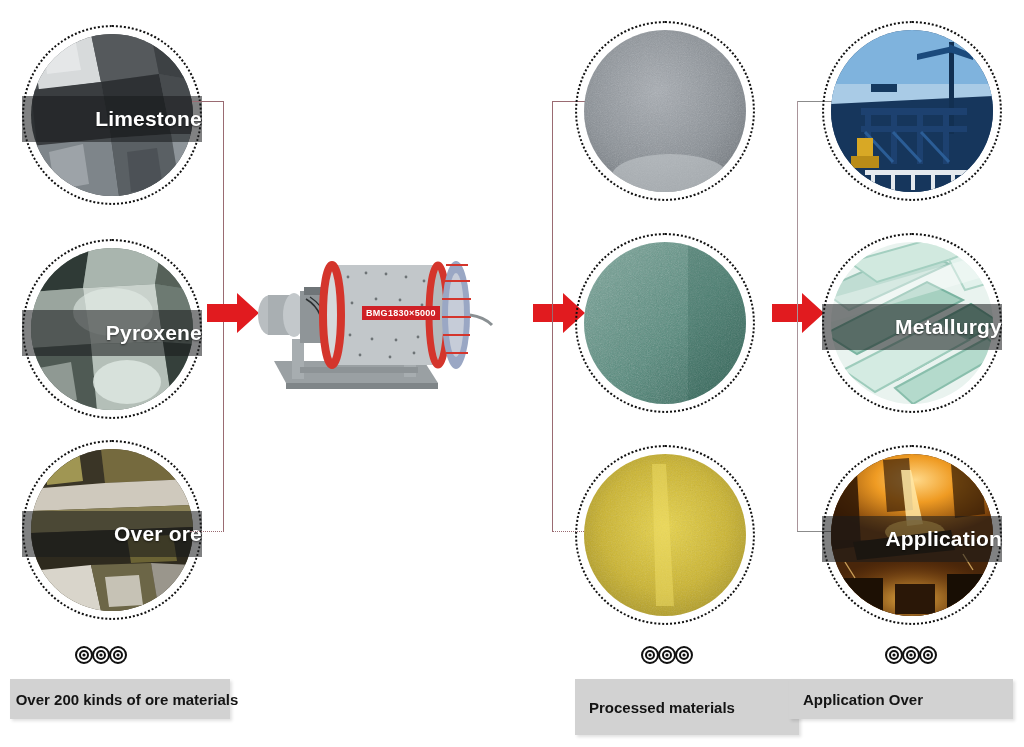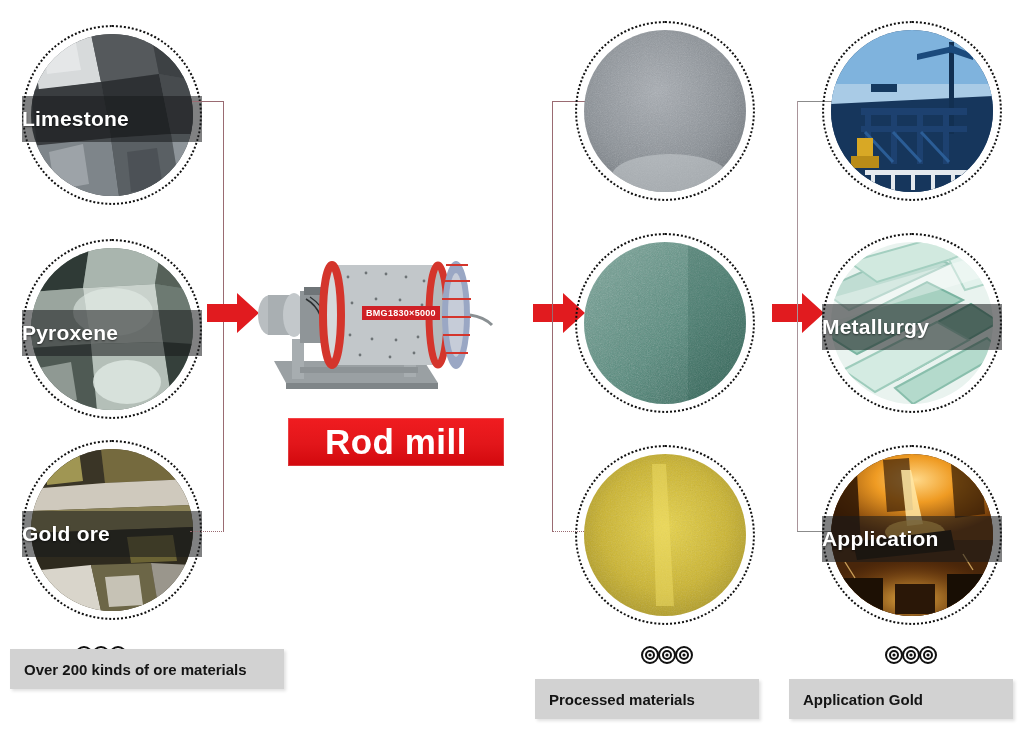--- a/index.html
+++ b/index.html
@@ -51,21 +51,21 @@
   .label-band {
     position: absolute;
     left: 0;
     top: 52%;
     transform: translateY(-50%);
     width: 100%;
     height: 46px;
     background: rgba(24,26,28,0.55);
     display: flex;
     align-items: center;
-    justify-content: flex-start;
+    justify-content: flex-end;
   }
   .band-text {
     color: #ffffff;
     font-size: 21px;
     font-weight: bold;
     letter-spacing: 0.2px;
     text-shadow: 0 1px 2px rgba(0,0,0,0.55);
     white-space: nowrap;
   }
 
@@ -221,21 +221,21 @@
         <polygon points="0,84 162,78 162,116 0,122" fill="#2e2a1e"></polygon>
         <polygon points="0,122 60,116 70,162 0,162" fill="#d9d5cb"></polygon>
         <polygon points="60,116 120,114 128,162 70,162" fill="#6c6647"></polygon>
         <polygon points="120,114 162,116 162,162 128,162" fill="#9a968c"></polygon>
         <polygon points="14,4 48,2 52,32 16,36" fill="#b3a75c" opacity="0.85"></polygon>
         <polygon points="96,88 142,86 146,112 100,114" fill="#b6a84f" opacity="0.45"></polygon>
         <polygon points="74,128 108,126 112,156 78,158" fill="#eceae4" opacity="0.7"></polygon>
       </svg>
     </div>
     <div class="label-band">
-      <span class="band-text">Gold ore</span>
+      <span class="band-text">Over ore</span>
     </div>
   </div>
 
   <div class="bracket">
     <div class="bracket-line-h" style="left:192px; top:101px; width:32px;"></div>
     <div class="bracket-line-v" style="left:223px; top:101px; height:430px;"></div>
     <div class="bracket-line-h dotted" style="left:190px; top:531px; width:34px;"></div>
   </div>
 
   <div class="arrow" style="left:207px; top:292px;">
@@ -298,23 +298,20 @@
           <circle cx="104" cy="112" r="1.4"></circle>
         <circle cx="134" cy="114" r="1.4"></circle>
           <circle cx="158" cy="110" r="1.4"></circle>
       </g>
 
       <path d="M214,72 q14,2 22,10" stroke="#8a9093" stroke-width="3" fill="none"></path>
     </svg>
     <div class="machine-tag" style="left:106px; top:63px;">BMG1830×5000</div>
   </div>
 
-  <div class="banner" style="left:288px; top:418px; width:216px; height:48px;">
-    <span class="banner-text">Rod mill</span>
-  </div>
 
   <div class="arrow" style="left:533px; top:292px;">
     <svg viewBox="0 0 52 42" width="52" height="42">
       <polygon points="0,12 30,12 30,1 52,21 30,41 30,30 0,30" fill="#e11b1f"></polygon>
     </svg>
   </div>
 
   <div class="bracket">
     <div class="bracket-line-h" style="left:552px; top:101px; width:38px;"></div>
     <div class="bracket-line-v" style="left:552px; top:101px; height:430px;"></div>
@@ -563,25 +560,25 @@
           <circle cx="44" cy="10" r="4"></circle>
       </g>
       <g fill="#111111">
         <circle cx="10" cy="10" r="1.6"></circle>
           <circle cx="27" cy="10" r="1.6"></circle>
           <circle cx="44" cy="10" r="1.6"></circle>
       </g>
     </svg>
   </div>
 
-  <div class="foot-chip" style="left:10px; top:649px; width:274px; height:40px;">
+  <div class="foot-chip" style="left:10px; top:679px; width:220px; height:40px;justify-content:center;">
     <span class="foot-chip-text">Over 200 kinds of ore materials</span>
   </div>
 
-  <div class="foot-chip" style="left:535px; top:679px; width:224px; height:40px;">
+  <div class="foot-chip" style="left:575px; top:679px; width:224px; height:56px;">
     <span class="foot-chip-text">Processed materials</span>
   </div>
 
   <div class="foot-chip" style="left:789px; top:679px; width:224px; height:40px;">
-    <span class="foot-chip-text">Application Gold</span>
+    <span class="foot-chip-text">Application Over</span>
   </div>
 
 </div>
 
 </body></html>

